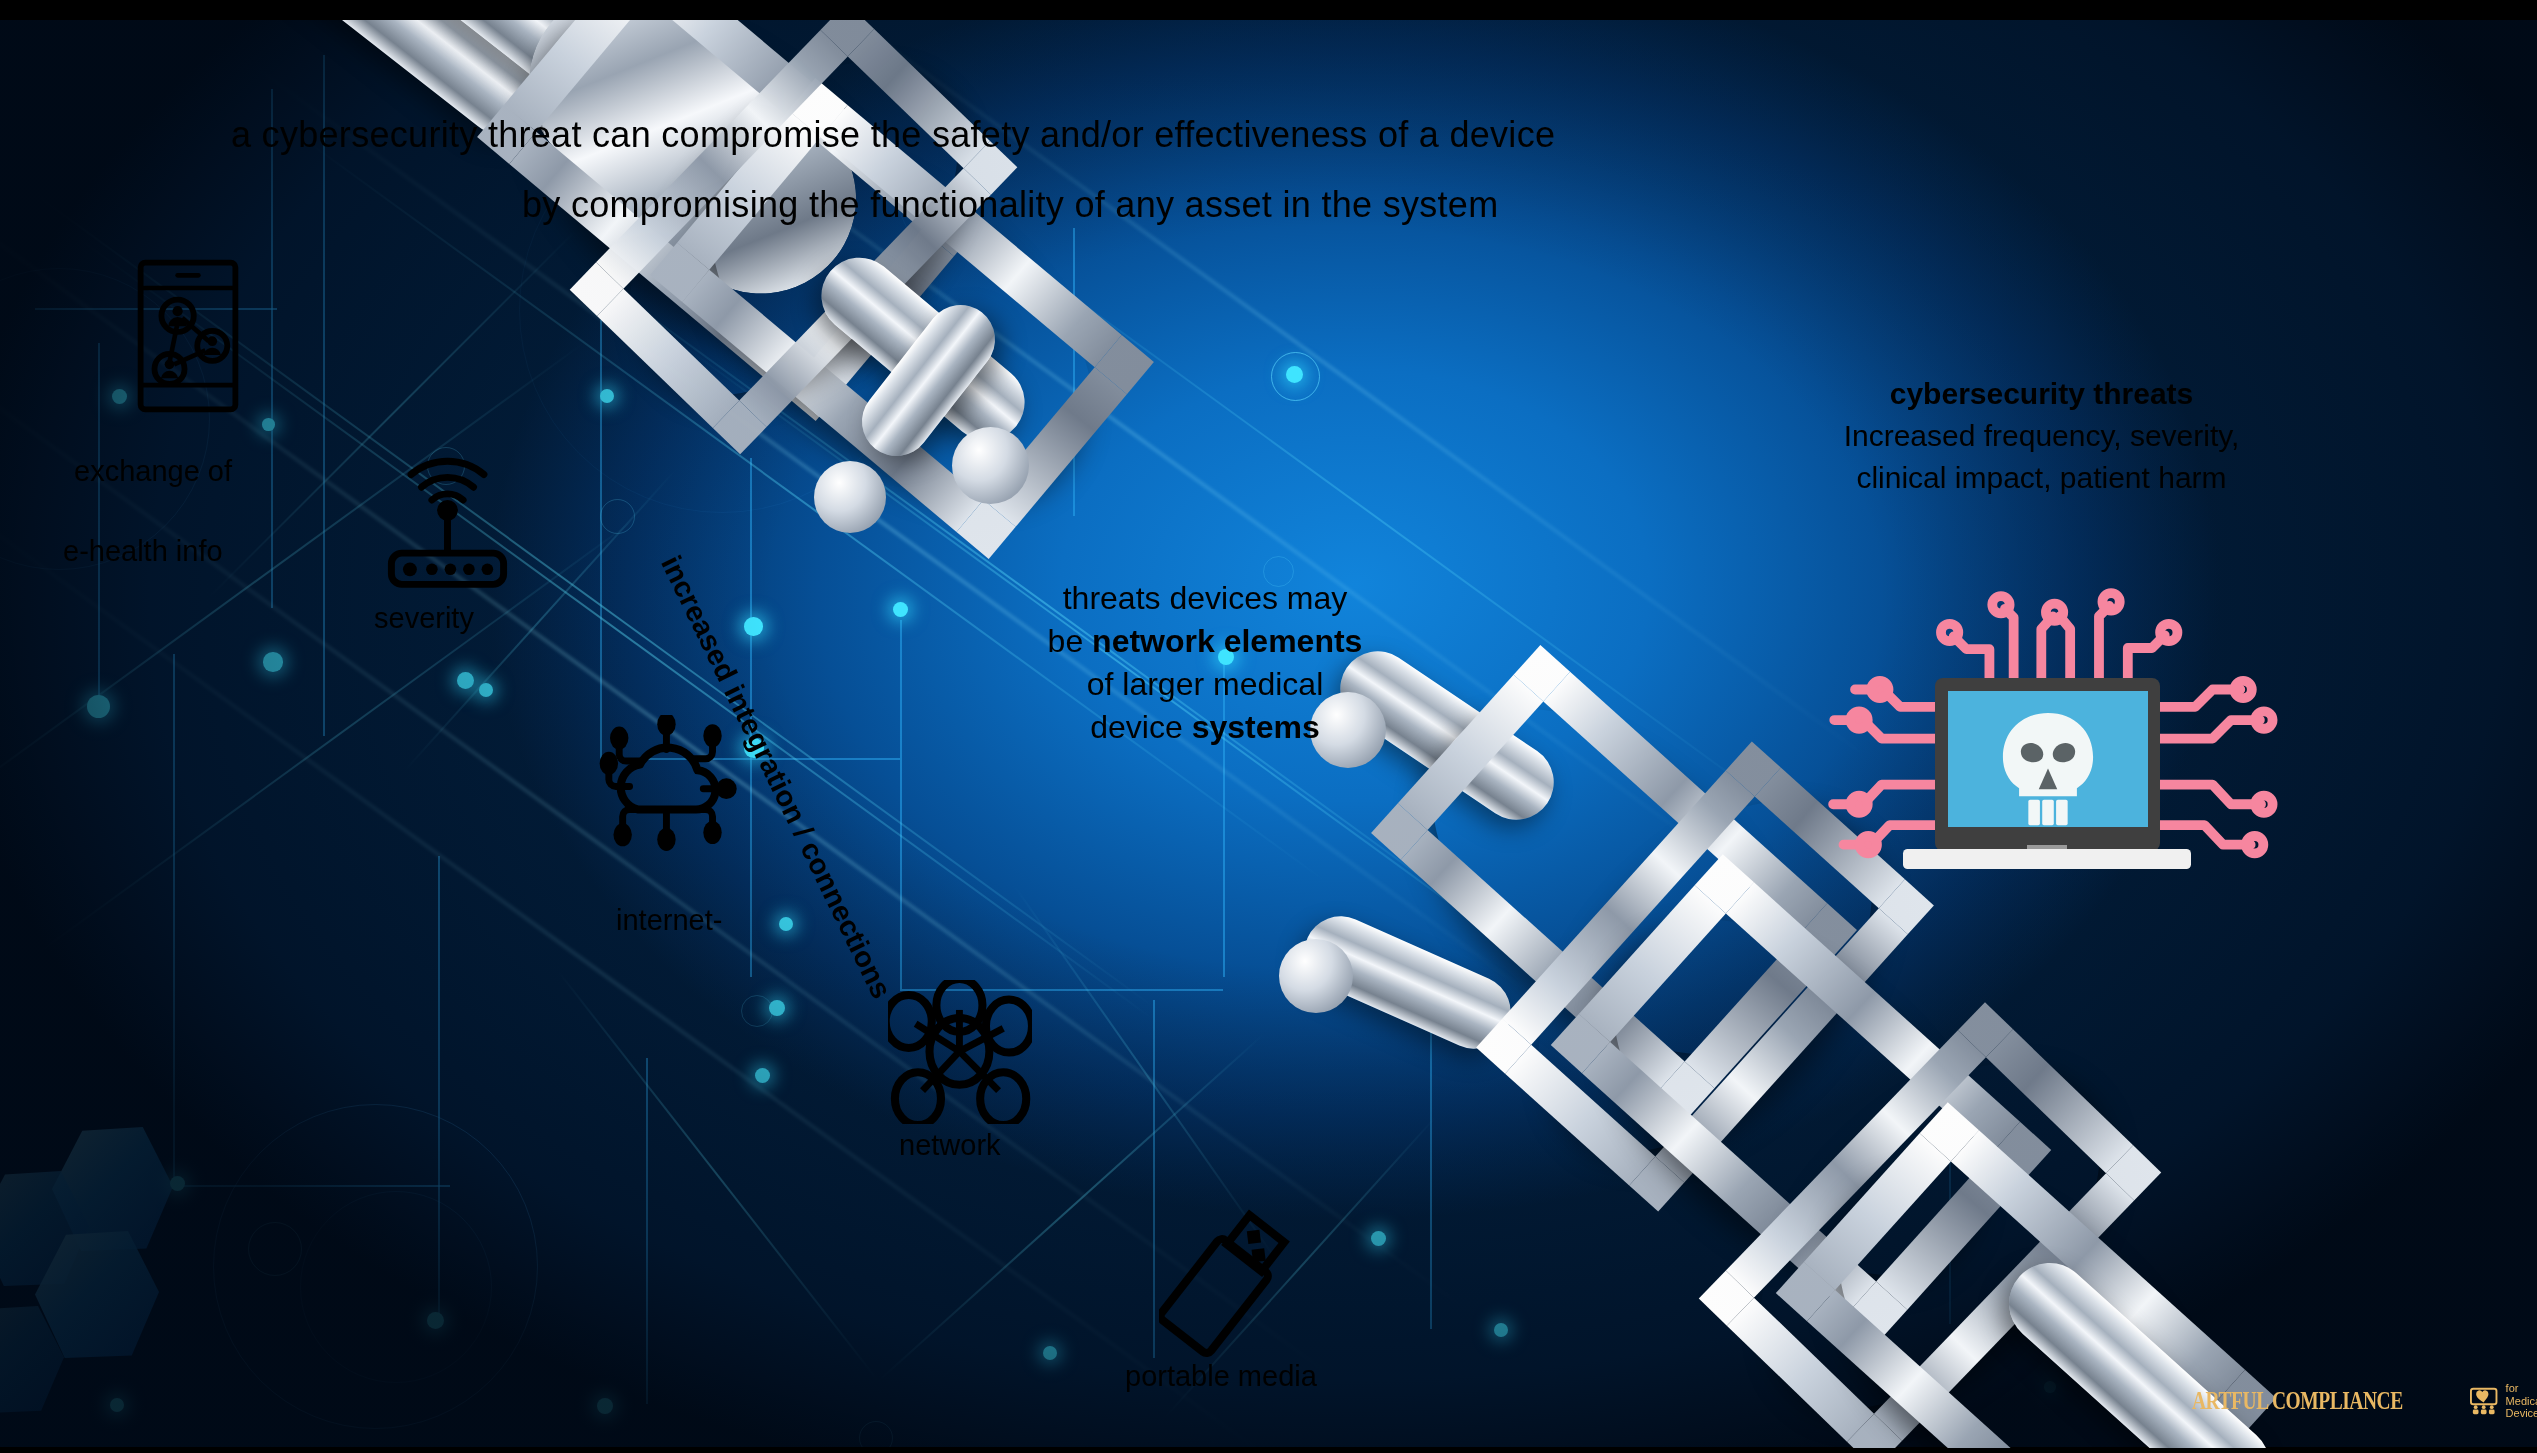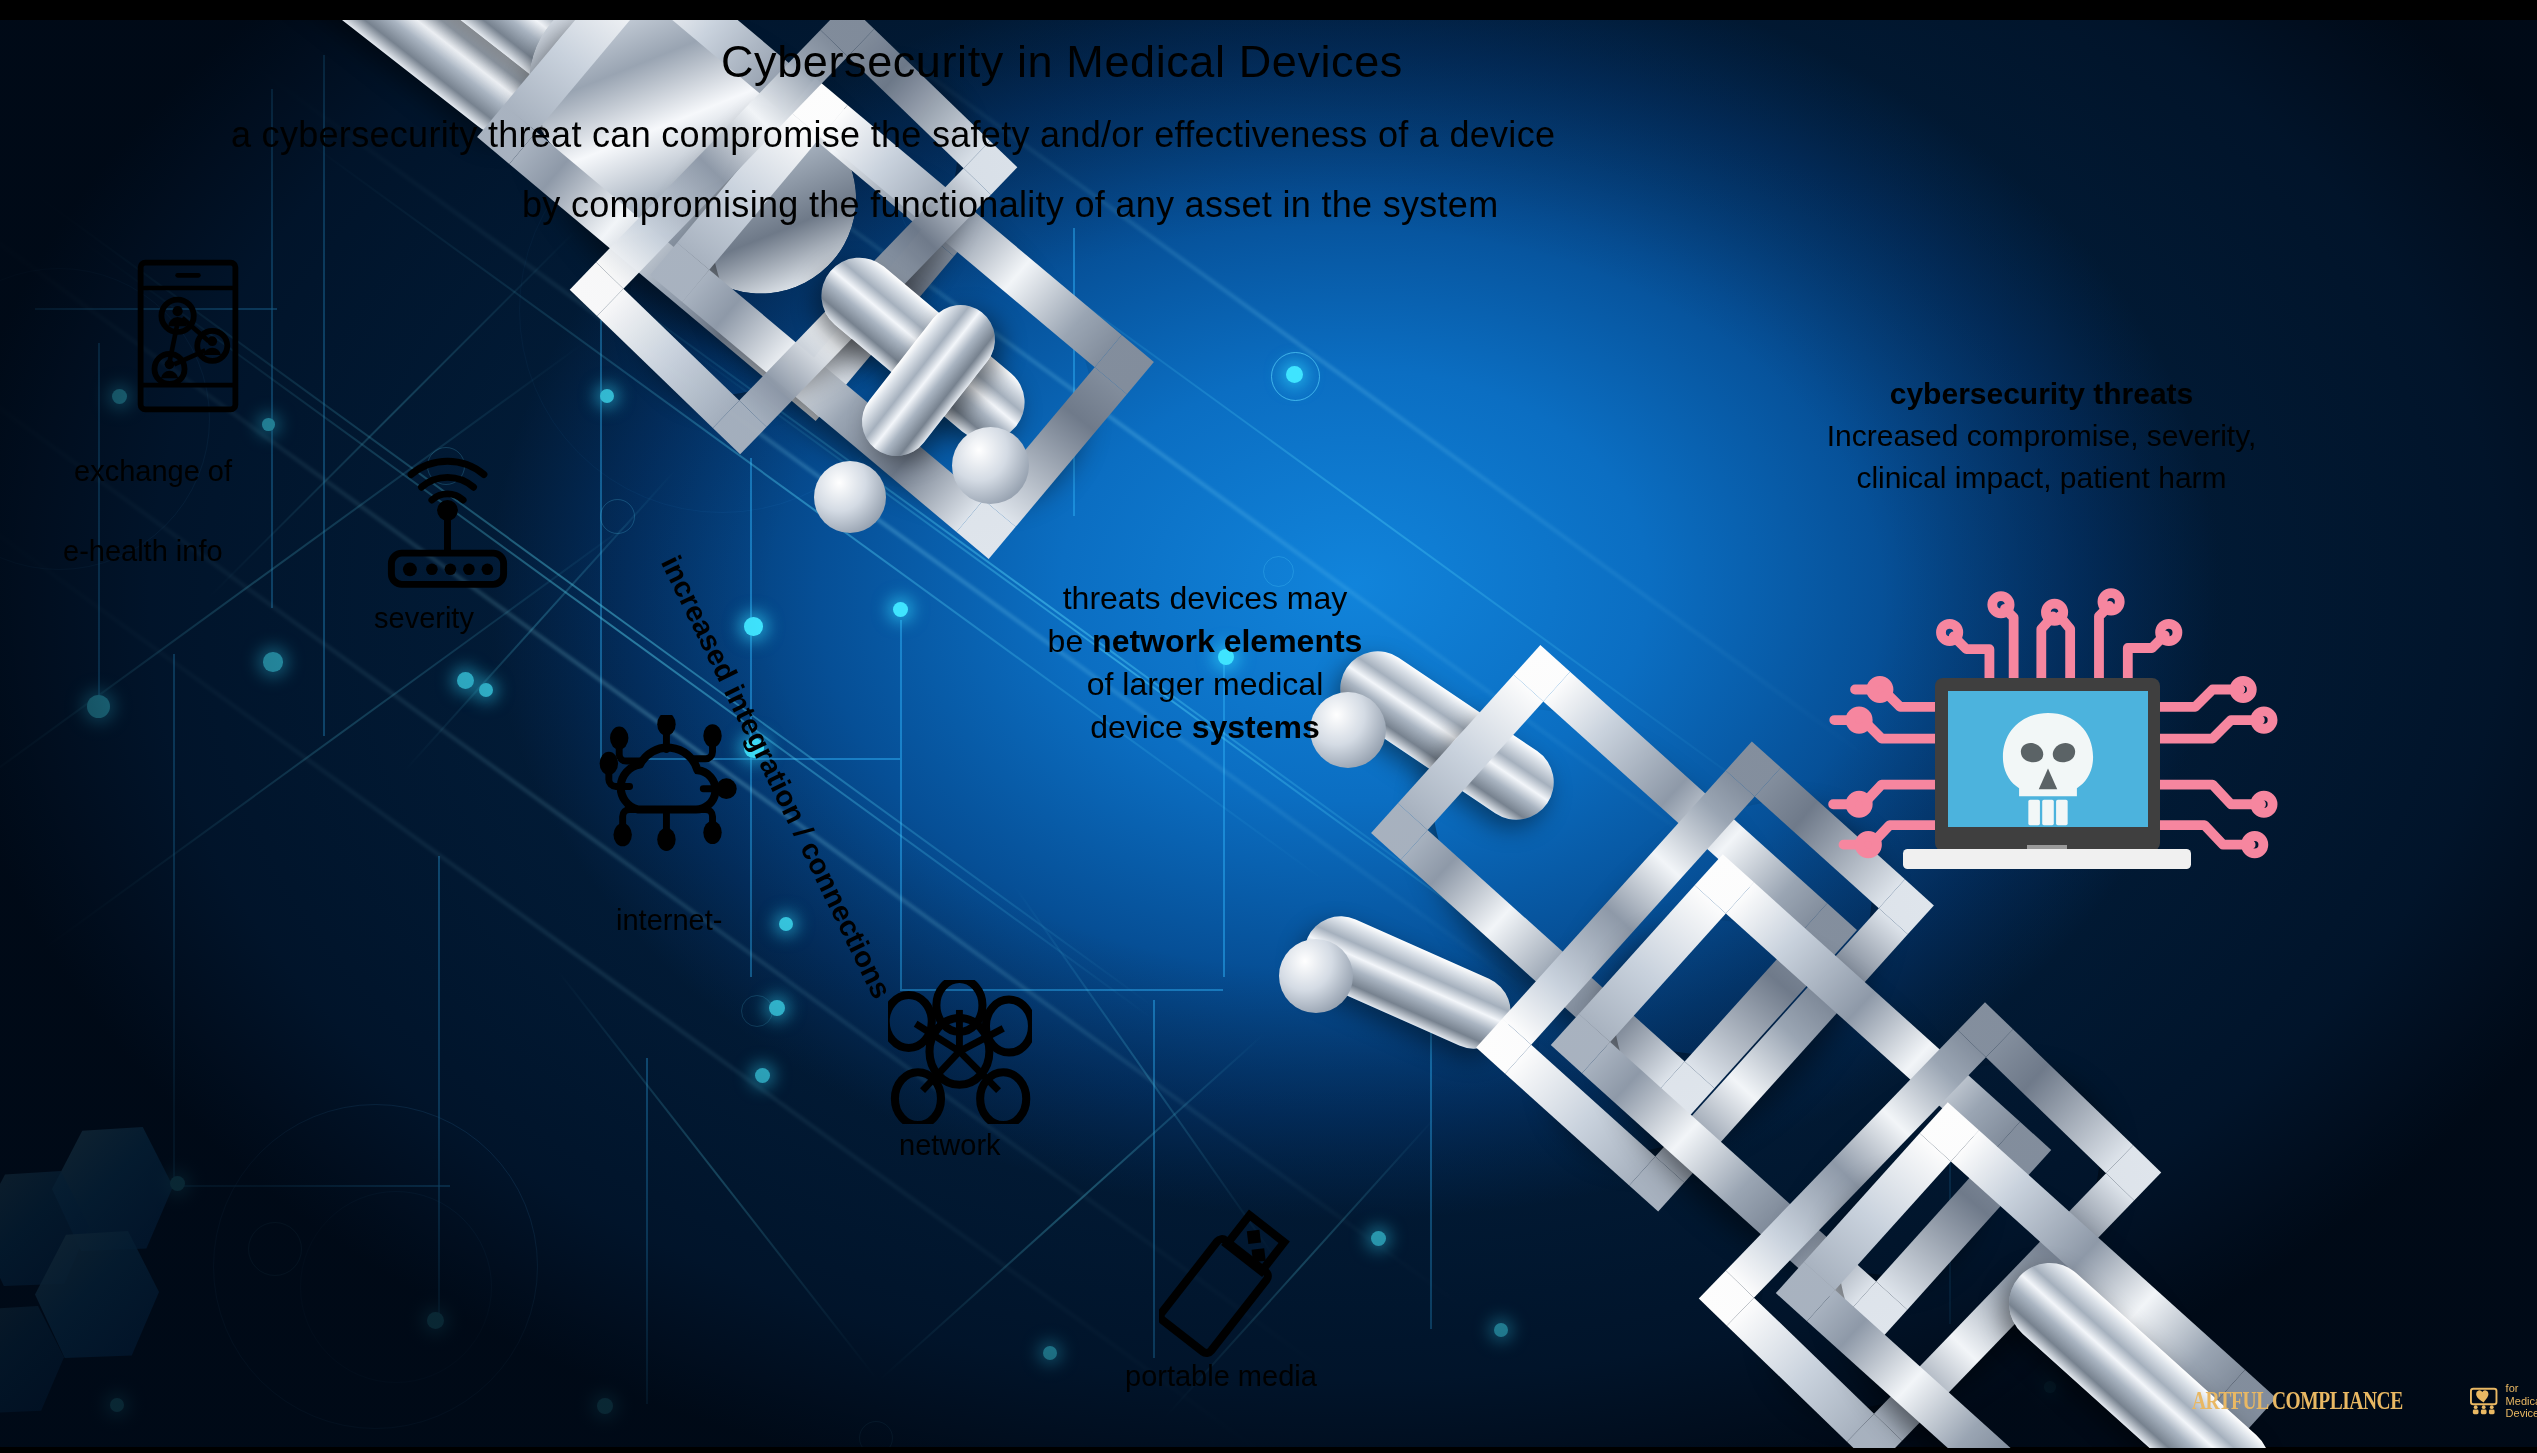--- a/index.html
+++ b/index.html
@@ -196,21 +196,20 @@
 
     <div class="link" style="left:1401px;top:755px;width:346px;height:173px;border-width:40px;transform:rotate(42deg);"></div>
     <div class="link" style="left:1499px;top:854px;width:334px;height:167px;border-width:39px;transform:rotate(-48deg);"></div>
     <div class="link" style="left:1580px;top:969px;width:358px;height:173px;border-width:42px;transform:rotate(42deg);"></div>
     <div class="link" style="left:1724px;top:1113px;width:334px;height:167px;border-width:39px;transform:rotate(-46deg);"></div>
     <div class="link" style="left:1805px;top:1217px;width:358px;height:173px;border-width:42px;transform:rotate(42deg);"></div>
 
     <div class="seg" style="left:1978px;top:1344px;width:323px;height:81px;transform:rotate(42deg);"></div>
   </div>
 
-  <div class="txt" id="title" style="left:721px;top:37px;">Cybersecurity in Medical Devices</div>
 
   <div class="txt sub" style="left:522px;top:185px;">by compromising the functionality of any asset in the system</div>
 
   <div class="txt sub" style="left:231px;top:115px;">a cybersecurity threat can compromise the safety and/or effectiveness of a device</div>
 
   <svg style="position:absolute;left:136px;top:258px;" width="104" height="156" viewBox="0 0 90 135">
     <rect x="4" y="4" width="82" height="127" rx="4" fill="none" stroke="#000" stroke-width="5"></rect>
     <line x1="4" y1="26" x2="86" y2="26" stroke="#000" stroke-width="4"></line>
     <line x1="4" y1="110" x2="86" y2="110" stroke="#000" stroke-width="4"></line>
     <rect x="34" y="13" width="22" height="4" rx="2" fill="#000"></rect>
@@ -315,21 +314,21 @@
       <span>be </span><b>network elements</b>
     </div>
     <div class="txt ctr" style="position:static;">of larger medical</div>
     <div class="ctr" style="color:#000;">
       <span>device </span><b>systems</b>
     </div>
   </div>
 
   <div style="position:absolute;left:1753px;top:369px;width:577px;text-align:center;margin-top:8px;">
     <div class="threats-h">cybersecurity threats</div>
-    <div class="threats-b" style="margin-top:8px;">Increased compromise, severity,</div>
+    <div class="threats-b" style="margin-top:8px;">Increased frequency, severity,</div>
     <div class="threats-b" style="margin-top:8px;">clinical impact, patient harm</div>
   </div>
 
   <div id="malware">
     <svg width="525" height="346" viewBox="0 0 910 600">
       <g fill="none" stroke="#f6869f" stroke-width="17" stroke-linecap="round" stroke-linejoin="round">
 
         <path d="M372 215V110l-15-15"></path>
         <path d="M420 215V130l20-22"></path>
         <path d="M470 215V130l-18-22"></path>

